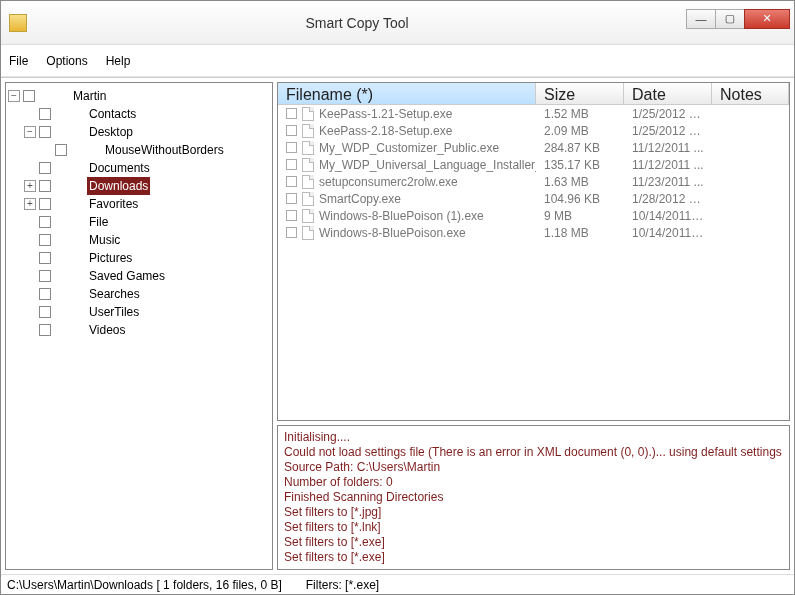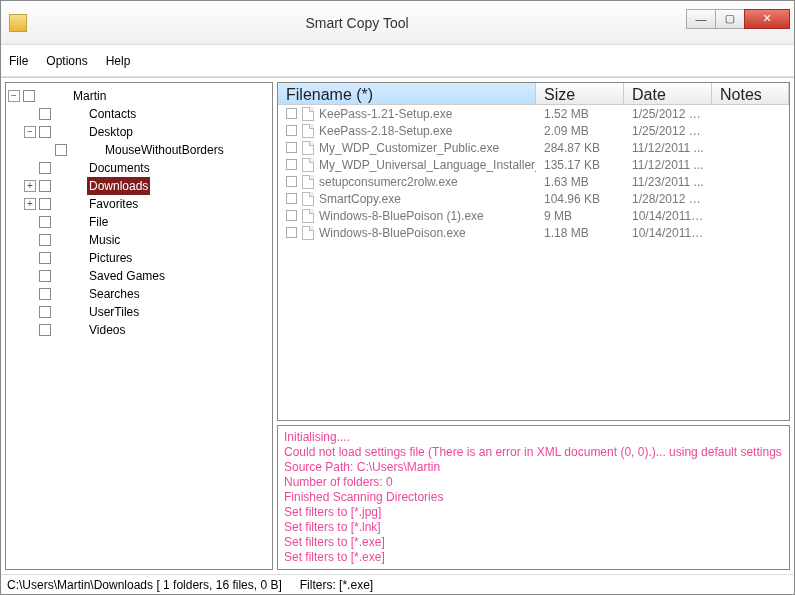--- a/index.html
+++ b/index.html
@@ -196,32 +196,32 @@
   .c-sz{width:88px}
   .c-dt{width:88px}
   .c-nt{flex:1}
   
   .log {
     height:145px;
     border:1px solid #888;
     padding:4px 6px;
     overflow:auto;
     font-size:12px;
-    color:#ec4899;
+    color:#7f1d1d;
     line-height:15px;
   }
   
   .statusbar {
     height:20px;
     background:#fff;
     border-top:1px solid #ddd;
     display:flex;align-items:center;
     padding:0 6px;
     font-size:12px;
-    gap:18px;
+    gap:24px;
   }
 </style>
 </head>
 <body>
 
 <div class="titlebar">
   <span class="icon-box"></span>
   <div class="title">Smart Copy Tool</div>
   <div class="win-buttons">
     <div class="win-btn">—</div>

